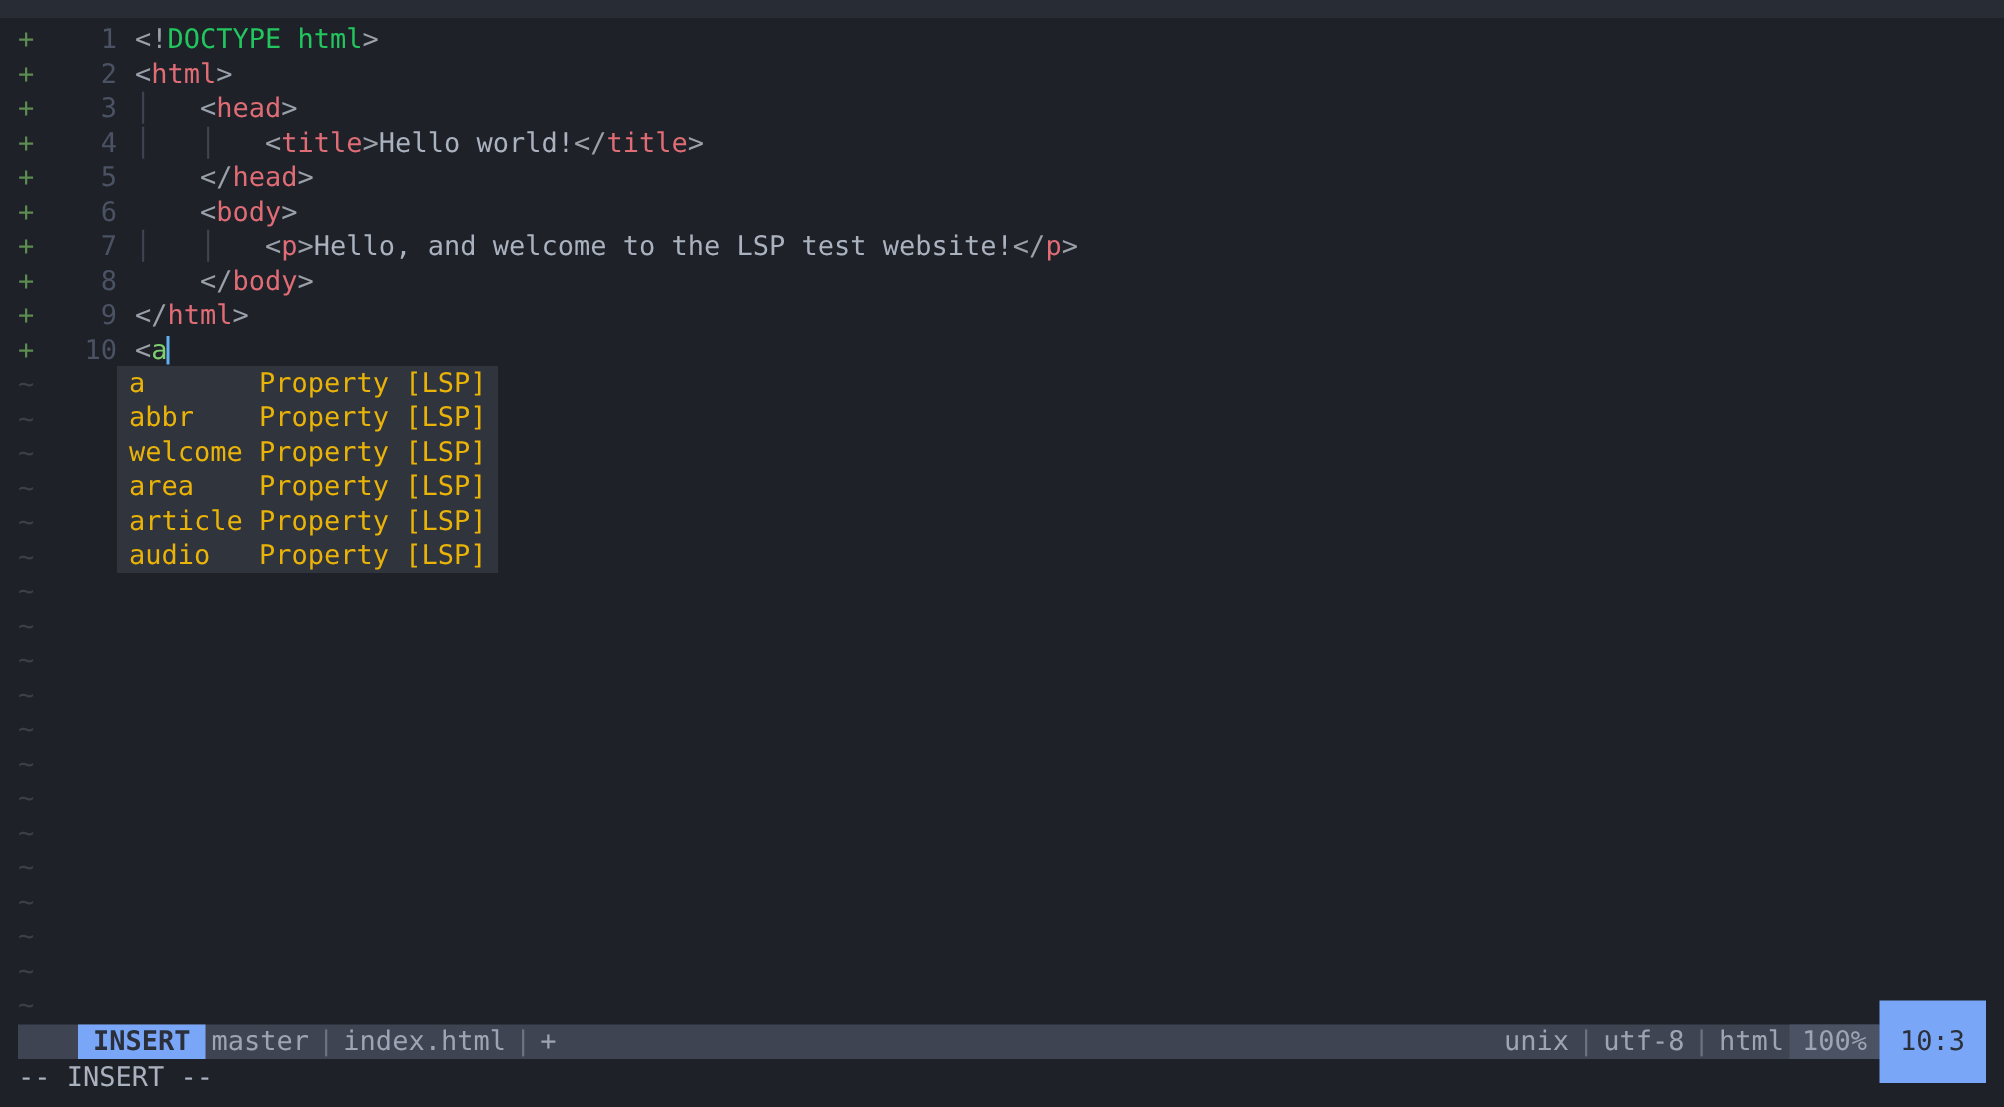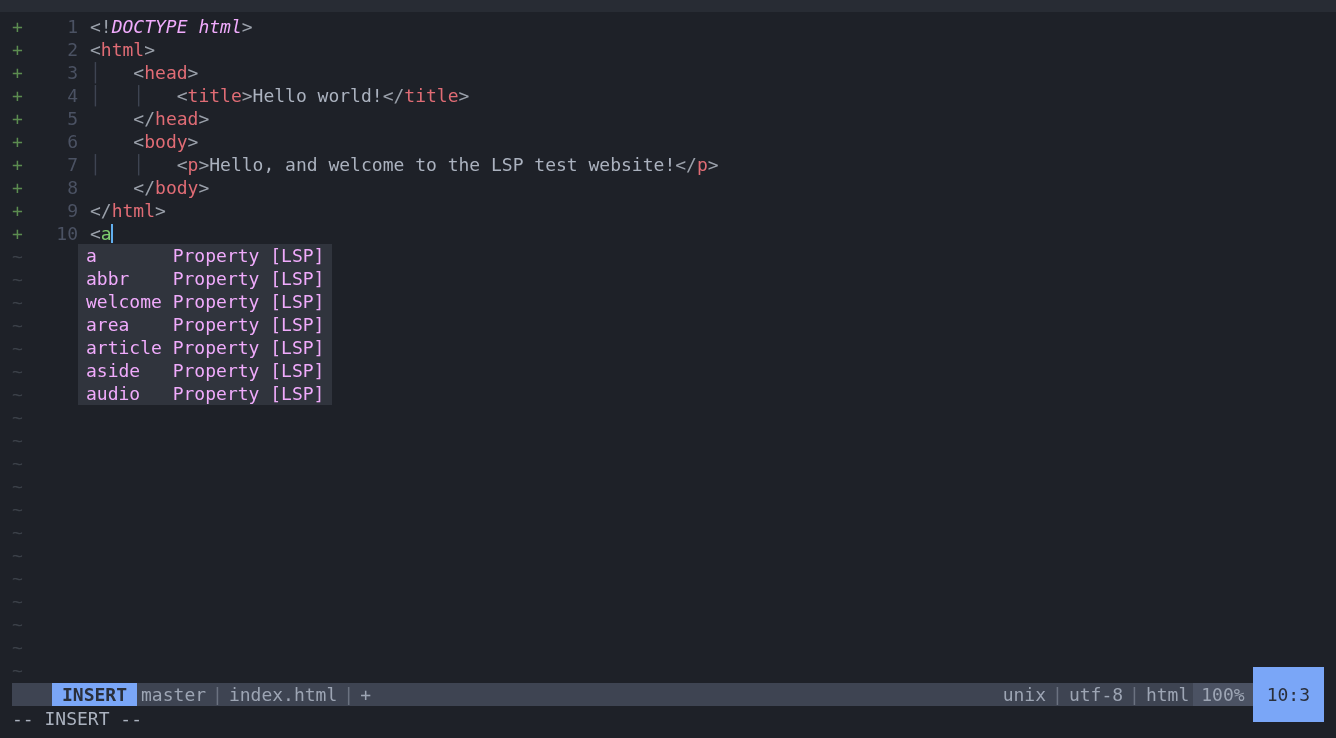--- a/index.html
+++ b/index.html
@@ -48,42 +48,42 @@
     padding-right: 12px;
   }
   .code {
     flex: 1 1 auto;
   }
   .tilde {
     color: #3b4048;
     padding-left: 12px;
   }
   .punct   { color: #9aa0aa; }
-  .doctype { color: #f0abfc; font-style: italic; }
+  .doctype { color: #22c55e; }
   .tag     { color: #e06c75; }
   .text    { color: #abb2bf; }
   .attrtag { color: #7ecf6f; }
   .indent  { color: #3e4452; }
   .cursor-char {
     position: relative;
   }
   .cursor {
     position: absolute;
     right: -1px;
     top: 1px;
     bottom: 1px;
     width: 2px;
     background: #61afef;
   }
 
   
   .popup {
     position: absolute;
     background: #30343d;
-    color: #f0abfc;
+    color: #eab308;
     white-space: pre;
     left: 78px;      
     top: 244px;
   }
   .popup-row {
     padding: 0 8px;
     height: 23px;
     display: flex;
     align-items: center;
   }
@@ -163,21 +163,21 @@
       <div class="line"><span class="tilde">~</span></div>
       <div class="line"><span class="tilde">~</span></div>
       <div class="line"><span class="tilde">~</span></div>
       <div class="line"><span class="tilde">~</span></div>
       <div class="line"><span class="tilde">~</span></div>
       <div class="line"><span class="tilde">~</span></div>
       <div class="line"><span class="tilde">~</span></div>
       <div class="line"><span class="tilde">~</span></div>
     </div>
 
-  <div class="popup" id="popup"><div class="popup-row">a       Property [LSP]</div><div class="popup-row">abbr    Property [LSP]</div><div class="popup-row">welcome Property [LSP]</div><div class="popup-row">area    Property [LSP]</div><div class="popup-row">article Property [LSP]</div><div class="popup-row">aside   Property [LSP]</div><div class="popup-row">audio   Property [LSP]</div></div>
+  <div class="popup" id="popup"><div class="popup-row">a       Property [LSP]</div><div class="popup-row">abbr    Property [LSP]</div><div class="popup-row">welcome Property [LSP]</div><div class="popup-row">area    Property [LSP]</div><div class="popup-row">article Property [LSP]</div><div class="popup-row">audio   Property [LSP]</div></div>
 
   <div class="statusline">
     <span class="mode">INSERT</span>
     <span class="seg">master</span>
     <span class="sep">|</span>
     <span class="seg">index.html</span>
     <span class="sep">|</span>
     <span class="seg">+</span>
     <span class="spacer"></span>
     <span class="seg">unix</span>

